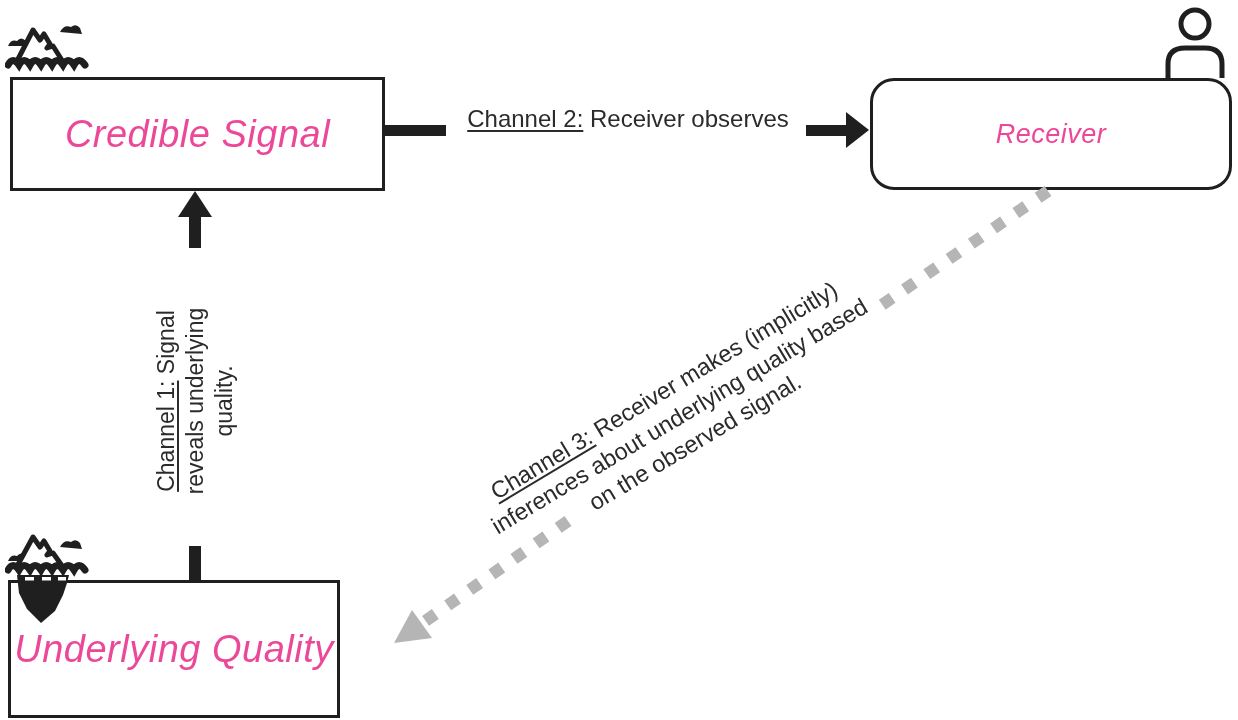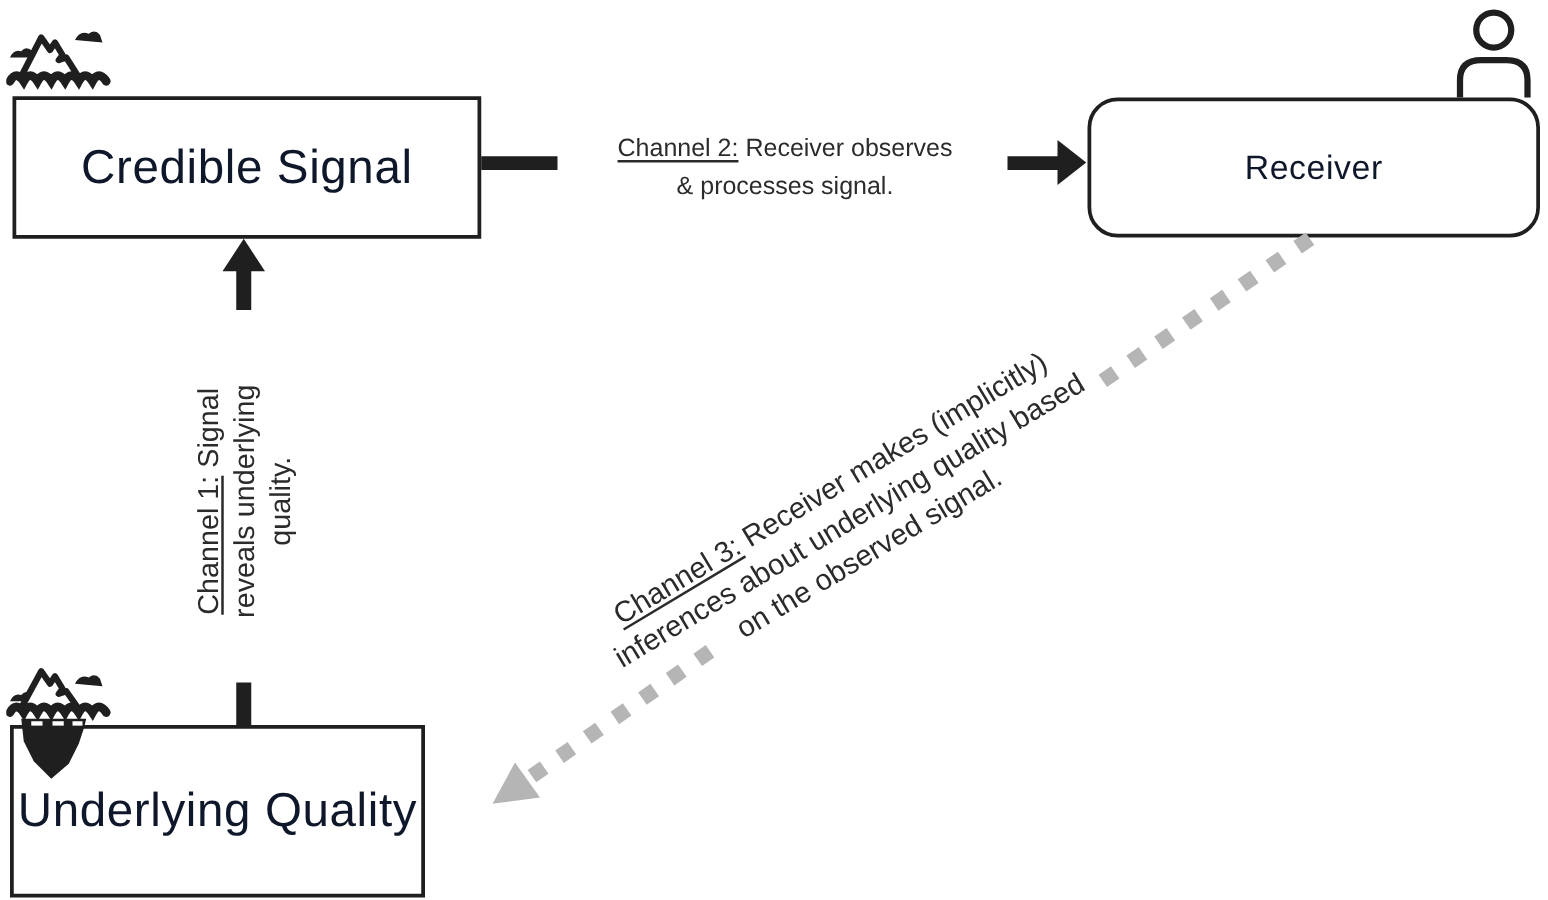--- a/index.html
+++ b/index.html
@@ -3,24 +3,24 @@
 <meta charset="utf-8">
 <style>
   html,body{margin:0;padding:0;background:#ffffff;}
   #canvas{position:relative;width:1238px;height:720px;background:#ffffff;overflow:hidden;
           font-family:"Liberation Sans",sans-serif;color:#1f1f1f;}
   .box{position:absolute;background:#ffffff;border:3px solid #1f1f1f;display:flex;
        align-items:center;justify-content:center;box-sizing:border-box;}
   #box-credible{left:10px;top:77px;width:375px;height:114px;}
   #box-receiver{left:870px;top:78px;width:362px;height:112px;border-radius:24px;}
   #box-underlying{left:8px;top:580px;width:332px;height:138px;}
-  .box-label{font-size:38px;color:#0f172a;letter-spacing:0.5px;white-space:nowrap;}
+  .box-label{font-size:38px;color:#ec4899;letter-spacing:0.5px;white-space:nowrap;font-style:italic;}
   #box-receiver .box-label{font-size:27px;}
   .ch-text{position:absolute;text-align:center;color:#2b2b2b;}
-  #ch2-text{left:450px;top:104px;width:356px;font-size:20px;line-height:30px;}
+  #ch2-text{left:450px;top:104px;width:356px;font-size:24px;line-height:30px;}
   #ch1-text{left:71px;top:357px;width:250px;height:88px;font-size:23px;line-height:29px;
             transform:rotate(-90deg);transform-origin:center center;}
   #ch3-text{left:440px;top:371px;width:480px;height:92px;font-size:23.5px;line-height:30px;
             transform:rotate(-31deg);transform-origin:center center;}
   .u{text-decoration:underline;text-decoration-thickness:2px;text-underline-offset:3px;}
   svg.overlay{position:absolute;left:0;top:0;pointer-events:none;}
   .icon{position:absolute;}
   #icon-iceberg-tip{left:5px;top:18px;}
   #icon-iceberg-full{left:5px;top:533px;}
   #icon-person{left:1158px;top:4px;}
@@ -63,21 +63,20 @@
 
     <g>
       <line x1="1048" y1="191" x2="876" y2="309" stroke="#b5b5b5" stroke-width="12" stroke-dasharray="12 15"></line>
       <line x1="568" y1="521" x2="424" y2="622" stroke="#b5b5b5" stroke-width="12" stroke-dasharray="12 15"></line>
       <polygon points="394,643 412,610 432,638" fill="#b5b5b5"></polygon>
     </g>
   </svg>
 
   <div class="ch-text" id="ch2-text">
     <span class="u">Channel 2:</span><span> Receiver observes</span><br>
-    <span>&amp; processes signal.</span>
   </div>
 
   <div class="ch-text" id="ch1-text">
     <span class="u">Channel 1:</span><span> Signal</span><br>
     <span>reveals underlying</span><br>
     <span>quality.</span>
   </div>
 
   <div class="ch-text" id="ch3-text">
     <span class="u">Channel 3:</span><span> Receiver makes (implicitly)</span><br>

